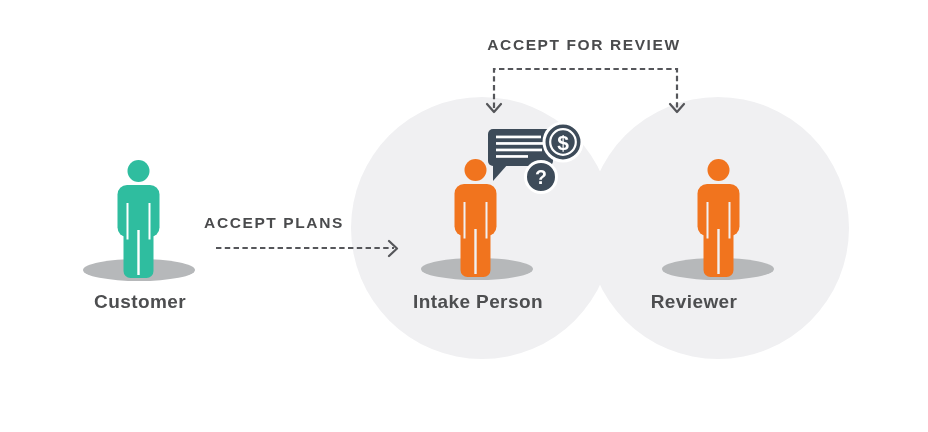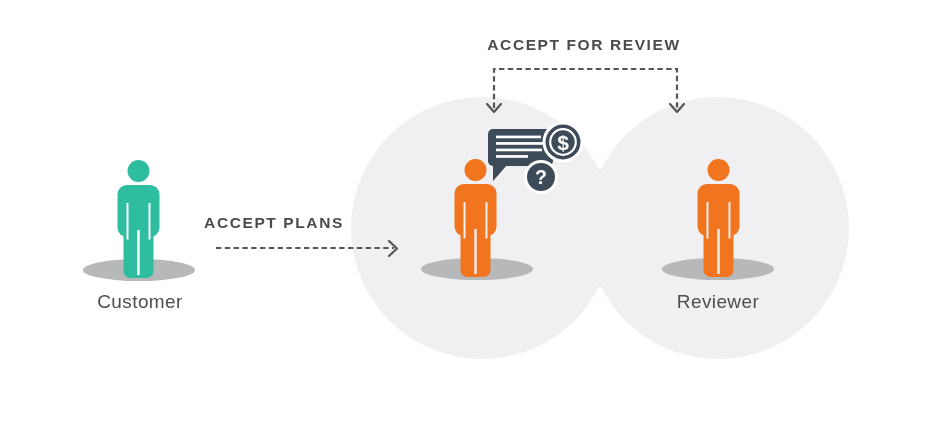--- a/index.html
+++ b/index.html
@@ -25,21 +25,21 @@
     background:var(--shadow,#b6b8ba);
   }
   .person{position:absolute;width:61px;height:122px;display:block;}
   .person.teal{color:var(--teal,#2fbd9f);--gap:#ffffff;}
   .person.orange{color:var(--orange,#f1741e);--gap:var(--circle-bg,#f0f0f2);}
   .actor-label{
     position:absolute;
     top:291px;
     transform:translateX(-50%);
     font-size:19px;
-    font-weight:400;
+    font-weight:700;
     letter-spacing:0.4px;
     color:var(--label-text,#4d4e50);
     white-space:nowrap;
   }
   .flow-label{
     position:absolute;
     transform:translateX(-50%);
     font-size:15.5px;
     font-weight:700;
     letter-spacing:1.6px;
@@ -110,20 +110,21 @@
 
   <div class="shadow" style="left:421px;top:258px;"></div>
   <svg class="person orange" style="left:445px;top:159px;" viewBox="0 0 61 122">
     <circle cx="30.5" cy="11" r="11" fill="currentColor"></circle>
     <rect x="9.5" y="25" width="42" height="52" rx="9.5" fill="currentColor"></rect>
     <rect x="15.5" y="66" width="30" height="52" rx="7" fill="currentColor"></rect>
     <line x1="19.5" y1="43" x2="19.5" y2="79.5" stroke="var(--gap)" stroke-width="2"></line>
     <line x1="41.5" y1="43" x2="41.5" y2="79.5" stroke="var(--gap)" stroke-width="2"></line>
     <line x1="30.5" y1="70" x2="30.5" y2="115" stroke="var(--gap)" stroke-width="2.4"></line>
   </svg>
+  <div class="actor-label" style="left:478px;">Intake Person</div>
 
   <svg class="icon-cluster" width="112" height="80" viewBox="0 0 112 80">
     <g>
       <rect class="slate-fill" x="8" y="9" width="65" height="37" rx="5"></rect>
       <polygon class="slate-fill" points="13,44 28,44 13,61"></polygon>
       <rect x="16" y="15.6" width="45" height="2.7" fill="#ffffff"></rect>
       <rect x="16" y="22.1" width="48" height="2.7" fill="#ffffff"></rect>
       <rect x="16" y="28.6" width="46" height="2.7" fill="#ffffff"></rect>
       <rect x="16" y="35.1" width="32" height="2.7" fill="#ffffff"></rect>
     </g>
@@ -140,15 +141,15 @@
 
   <div class="shadow" style="left:662px;top:258px;"></div>
   <svg class="person orange" style="left:688px;top:159px;" viewBox="0 0 61 122">
     <circle cx="30.5" cy="11" r="11" fill="currentColor"></circle>
     <rect x="9.5" y="25" width="42" height="52" rx="9.5" fill="currentColor"></rect>
     <rect x="15.5" y="66" width="30" height="52" rx="7" fill="currentColor"></rect>
     <line x1="19.5" y1="43" x2="19.5" y2="79.5" stroke="var(--gap)" stroke-width="2"></line>
     <line x1="41.5" y1="43" x2="41.5" y2="79.5" stroke="var(--gap)" stroke-width="2"></line>
     <line x1="30.5" y1="70" x2="30.5" y2="115" stroke="var(--gap)" stroke-width="2.4"></line>
   </svg>
-  <div class="actor-label" style="left:718px;">Reviewer</div>
+  <div class="actor-label" style="left:694px;">Reviewer</div>
 
 </div>
 
 </body></html>

